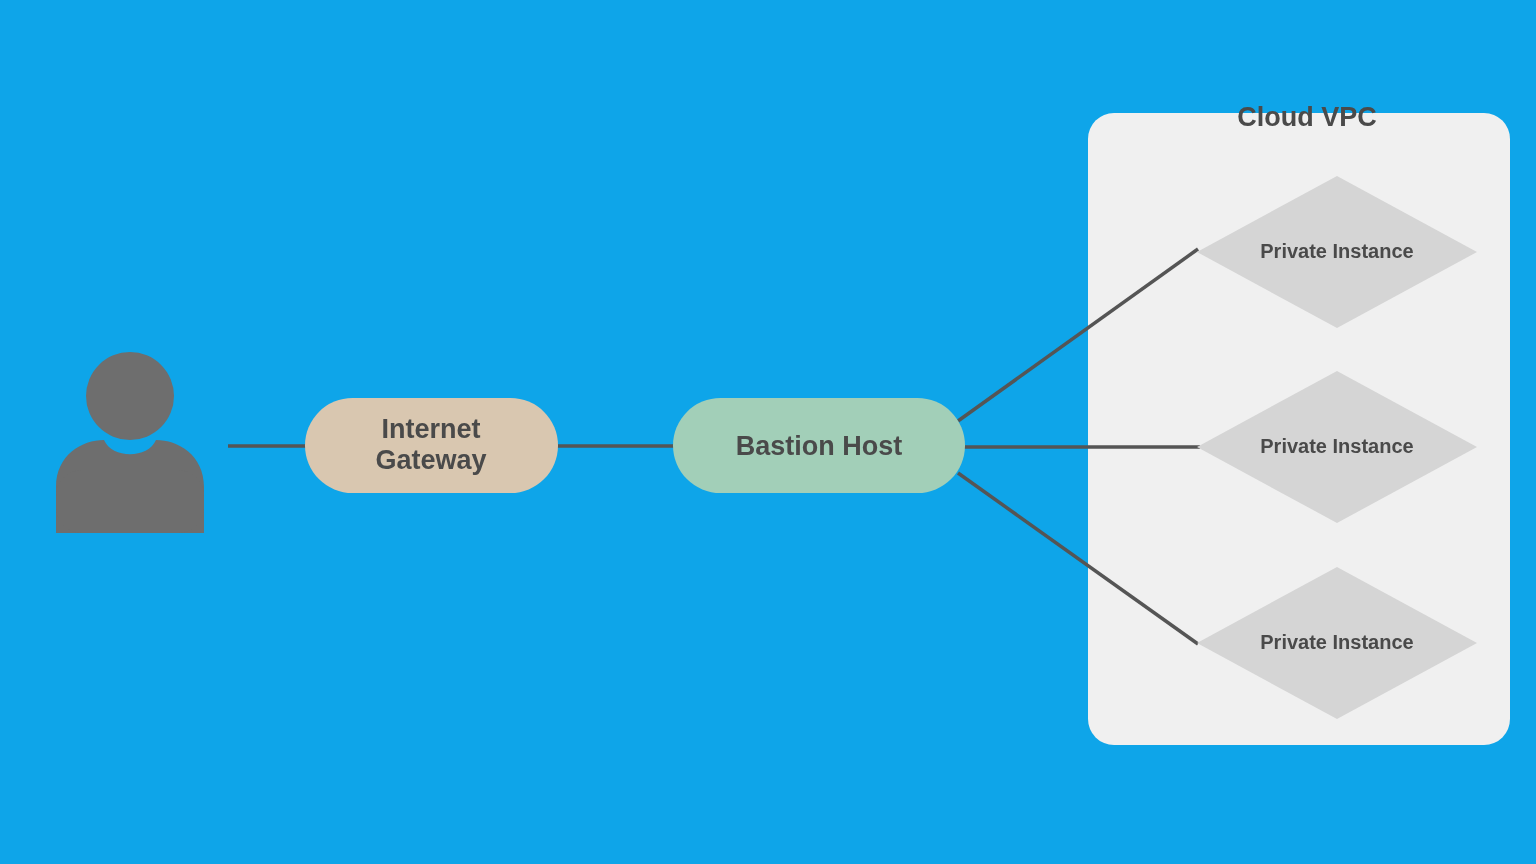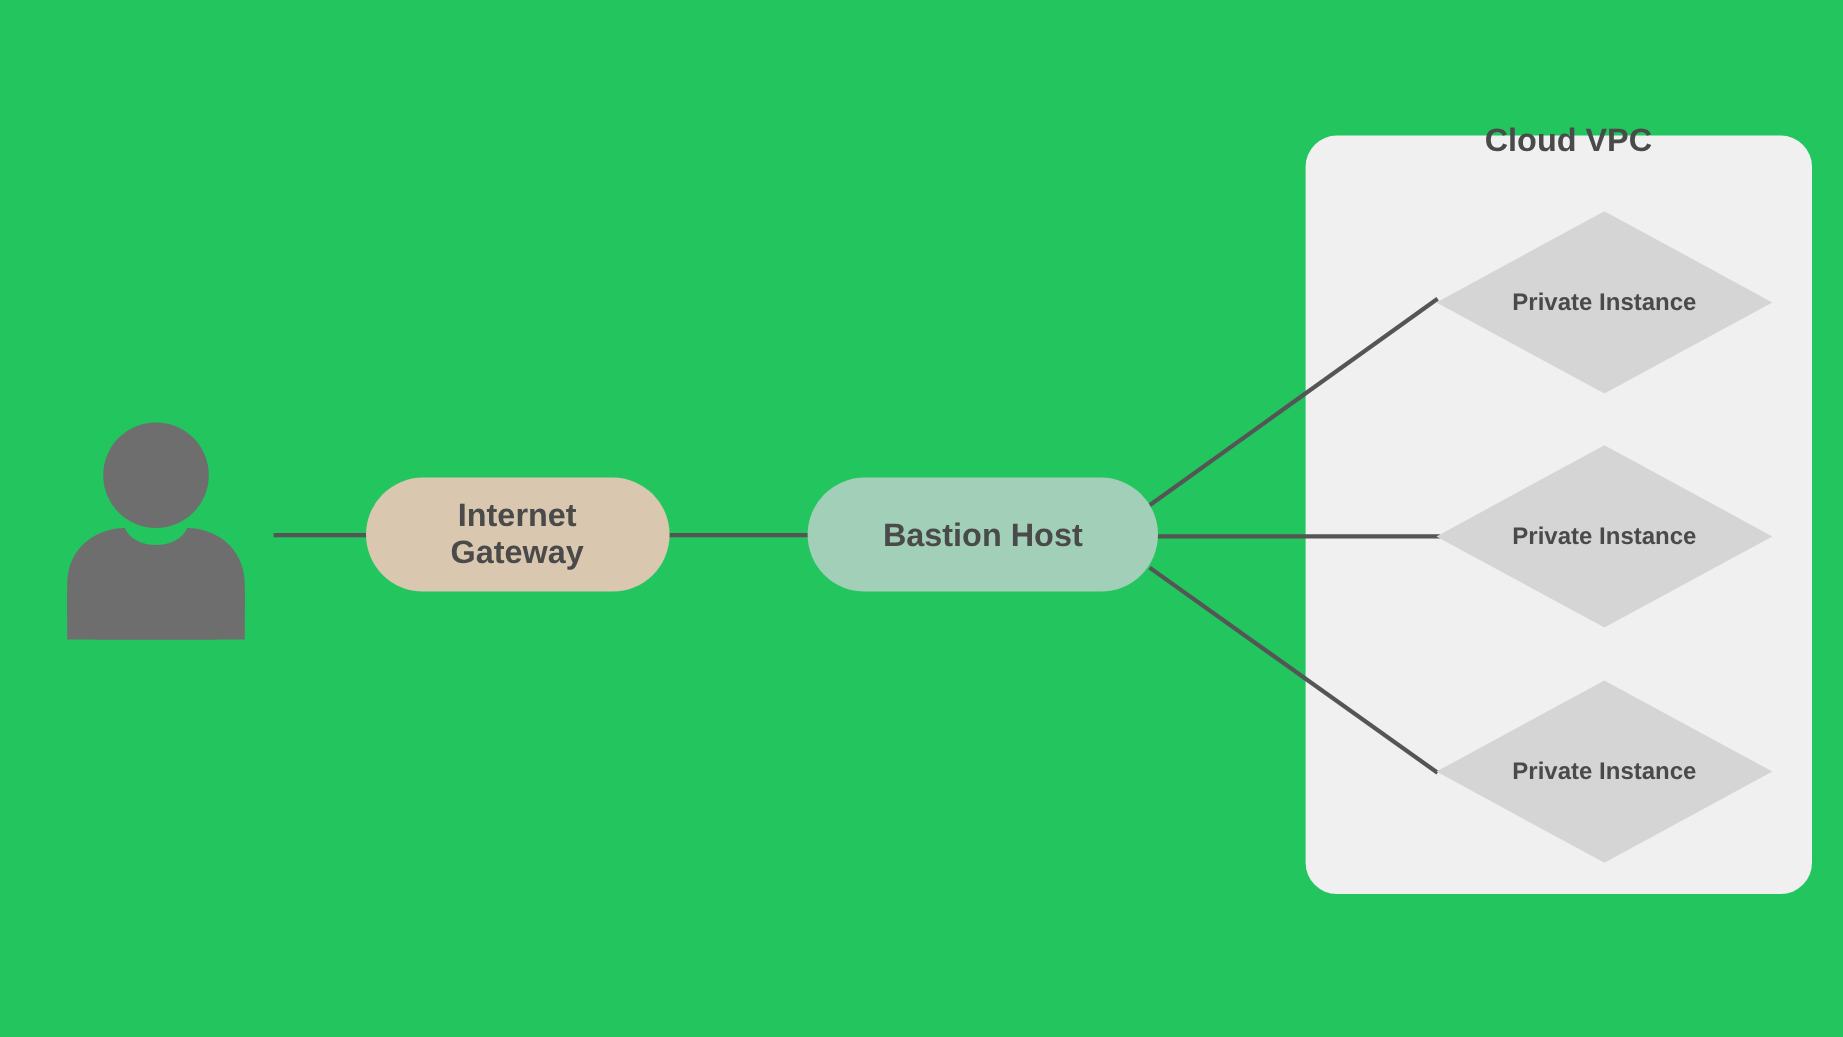--- a/index.html
+++ b/index.html
@@ -8,21 +8,21 @@
     padding: 0;
     background: #ffffff;
   }
   body {
     font-family: "Liberation Sans", sans-serif;
   }
   #stage {
     position: relative;
     width: 1536px;
     height: 864px;
-    background: #22c55e;
+    background: #0ea5e9;
     overflow: hidden;
   }
   #diagram-svg {
     position: absolute;
     left: 0;
     top: 0;
     width: 1536px;
     height: 864px;
     display: block;
   }

